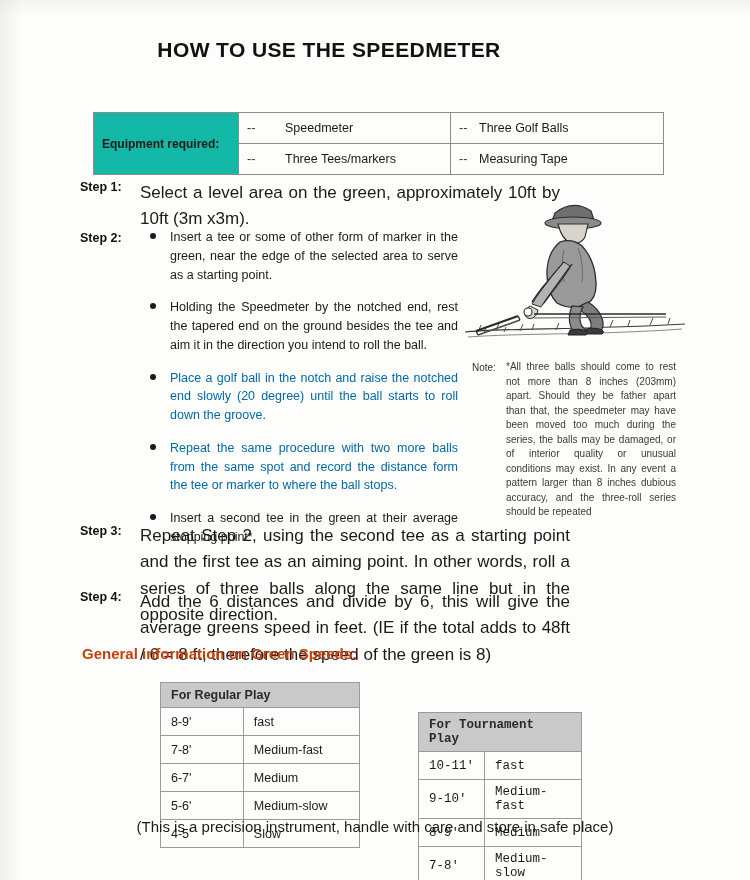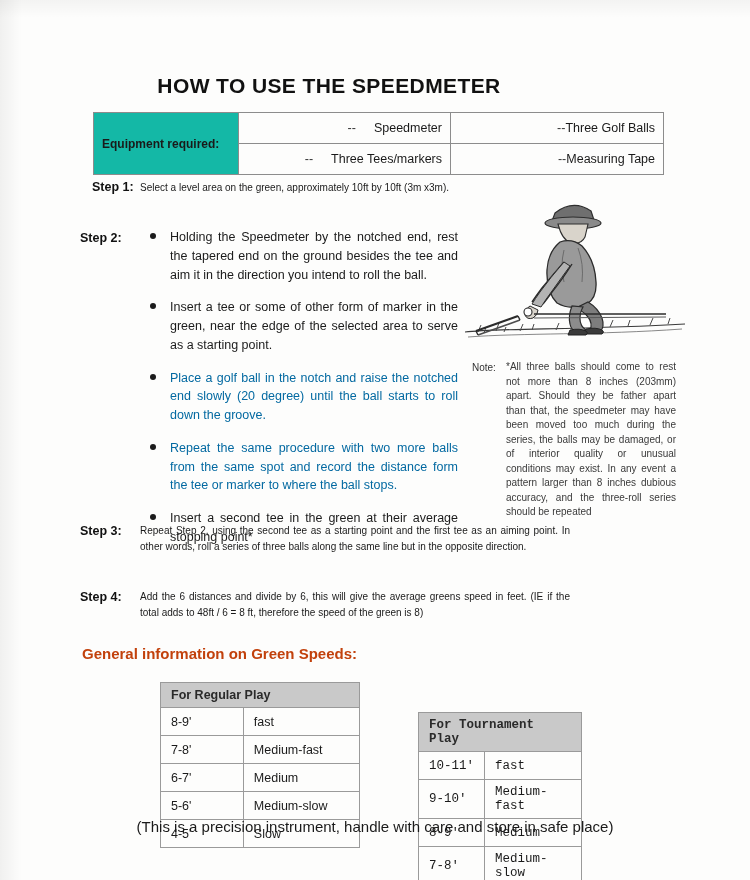--- a/index.html
+++ b/index.html
@@ -26,39 +26,37 @@
   .title {
     position: absolute;
     top: 38px;
     left: 0;
     width: 658px;
     text-align: center;
     font-size: 21px;
     font-weight: bold;
     letter-spacing: 0.4px;
     color: #111;
-    margin-top: 36px;
   }
 
   
   .equip {
     position: absolute;
     top: 112px;
     left: 93px;
     width: 571px;
     border: 1px solid #8c8c8c;
     border-collapse: collapse;
     font-size: 12.5px;
   }
   .equip td {
     border: 1px solid #8c8c8c;
     padding: 5px 8px 5px 8px;
     vertical-align: middle;
     height: 20px;
-    text-align: right;
   }
   .equip .label-cell {
     background: #14b8a6;
     font-weight: bold;
     font-size: 12px;
     width: 128px;
     text-align: left;
     padding-left: 8px;
   }
   .equip .mid {
@@ -78,27 +76,27 @@
 
   
   .step-label {
     position: absolute;
     font-size: 12.5px;
     font-weight: bold;
     color: #111;
   }
   .step-body {
     position: absolute;
-    font-size: 10px;
+    font-size: 17px;
     line-height: 1.55;
     color: #1a1a1a;
     text-align: justify;
   }
 
-  #step1-label { top: 180px; left: 80px; margin-left: 12px; }
+  #step1-label { top: 180px; left: 80px; }
   #step1-body  { top: 180px; left: 140px; width: 420px; }
 
   #step2-label { top: 231px; left: 80px; }
   .bullets {
     position: absolute;
     top: 228px;
     left: 148px;
     width: 310px;
     font-size: 12.5px;
     line-height: 1.5;
@@ -245,25 +243,25 @@
   </tbody>
     </table>
 
   <div class="step-label" id="step1-label">Step 1:</div>
   <div class="step-body" id="step1-body">Select a level area on the green, approximately 10ft by 10ft (3m x3m).</div>
 
   <div class="step-label" id="step2-label">Step 2:</div>
   <div class="bullets">
     <div class="bullet">
       <span class="dot"></span>
+      <span>Insert a tee or some of other form of marker in the green, near the edge of the selected area to serve as a starting point.</span>
+    </div>
+    <div class="bullet">
+      <span class="dot"></span>
       <span>Holding the Speedmeter by the notched end, rest the tapered end on the ground besides the tee and aim it in the direction you intend to roll the ball.</span>
-    </div>
-    <div class="bullet">
-      <span class="dot"></span>
-      <span>Insert a tee or some of other form of marker in the green, near the edge of the selected area to serve as a starting point.</span>
     </div>
     <div class="bullet faded">
       <span class="dot"></span>
       <span>Place a golf ball in the notch and raise the notched end slowly (20 degree) until the ball starts to roll down the groove.</span>
     </div>
     <div class="bullet faded">
       <span class="dot"></span>
       <span>Repeat the same procedure with two more balls from the same spot and record the distance form the tee or marker to where the ball stops.</span>
     </div>
     <div class="bullet">

